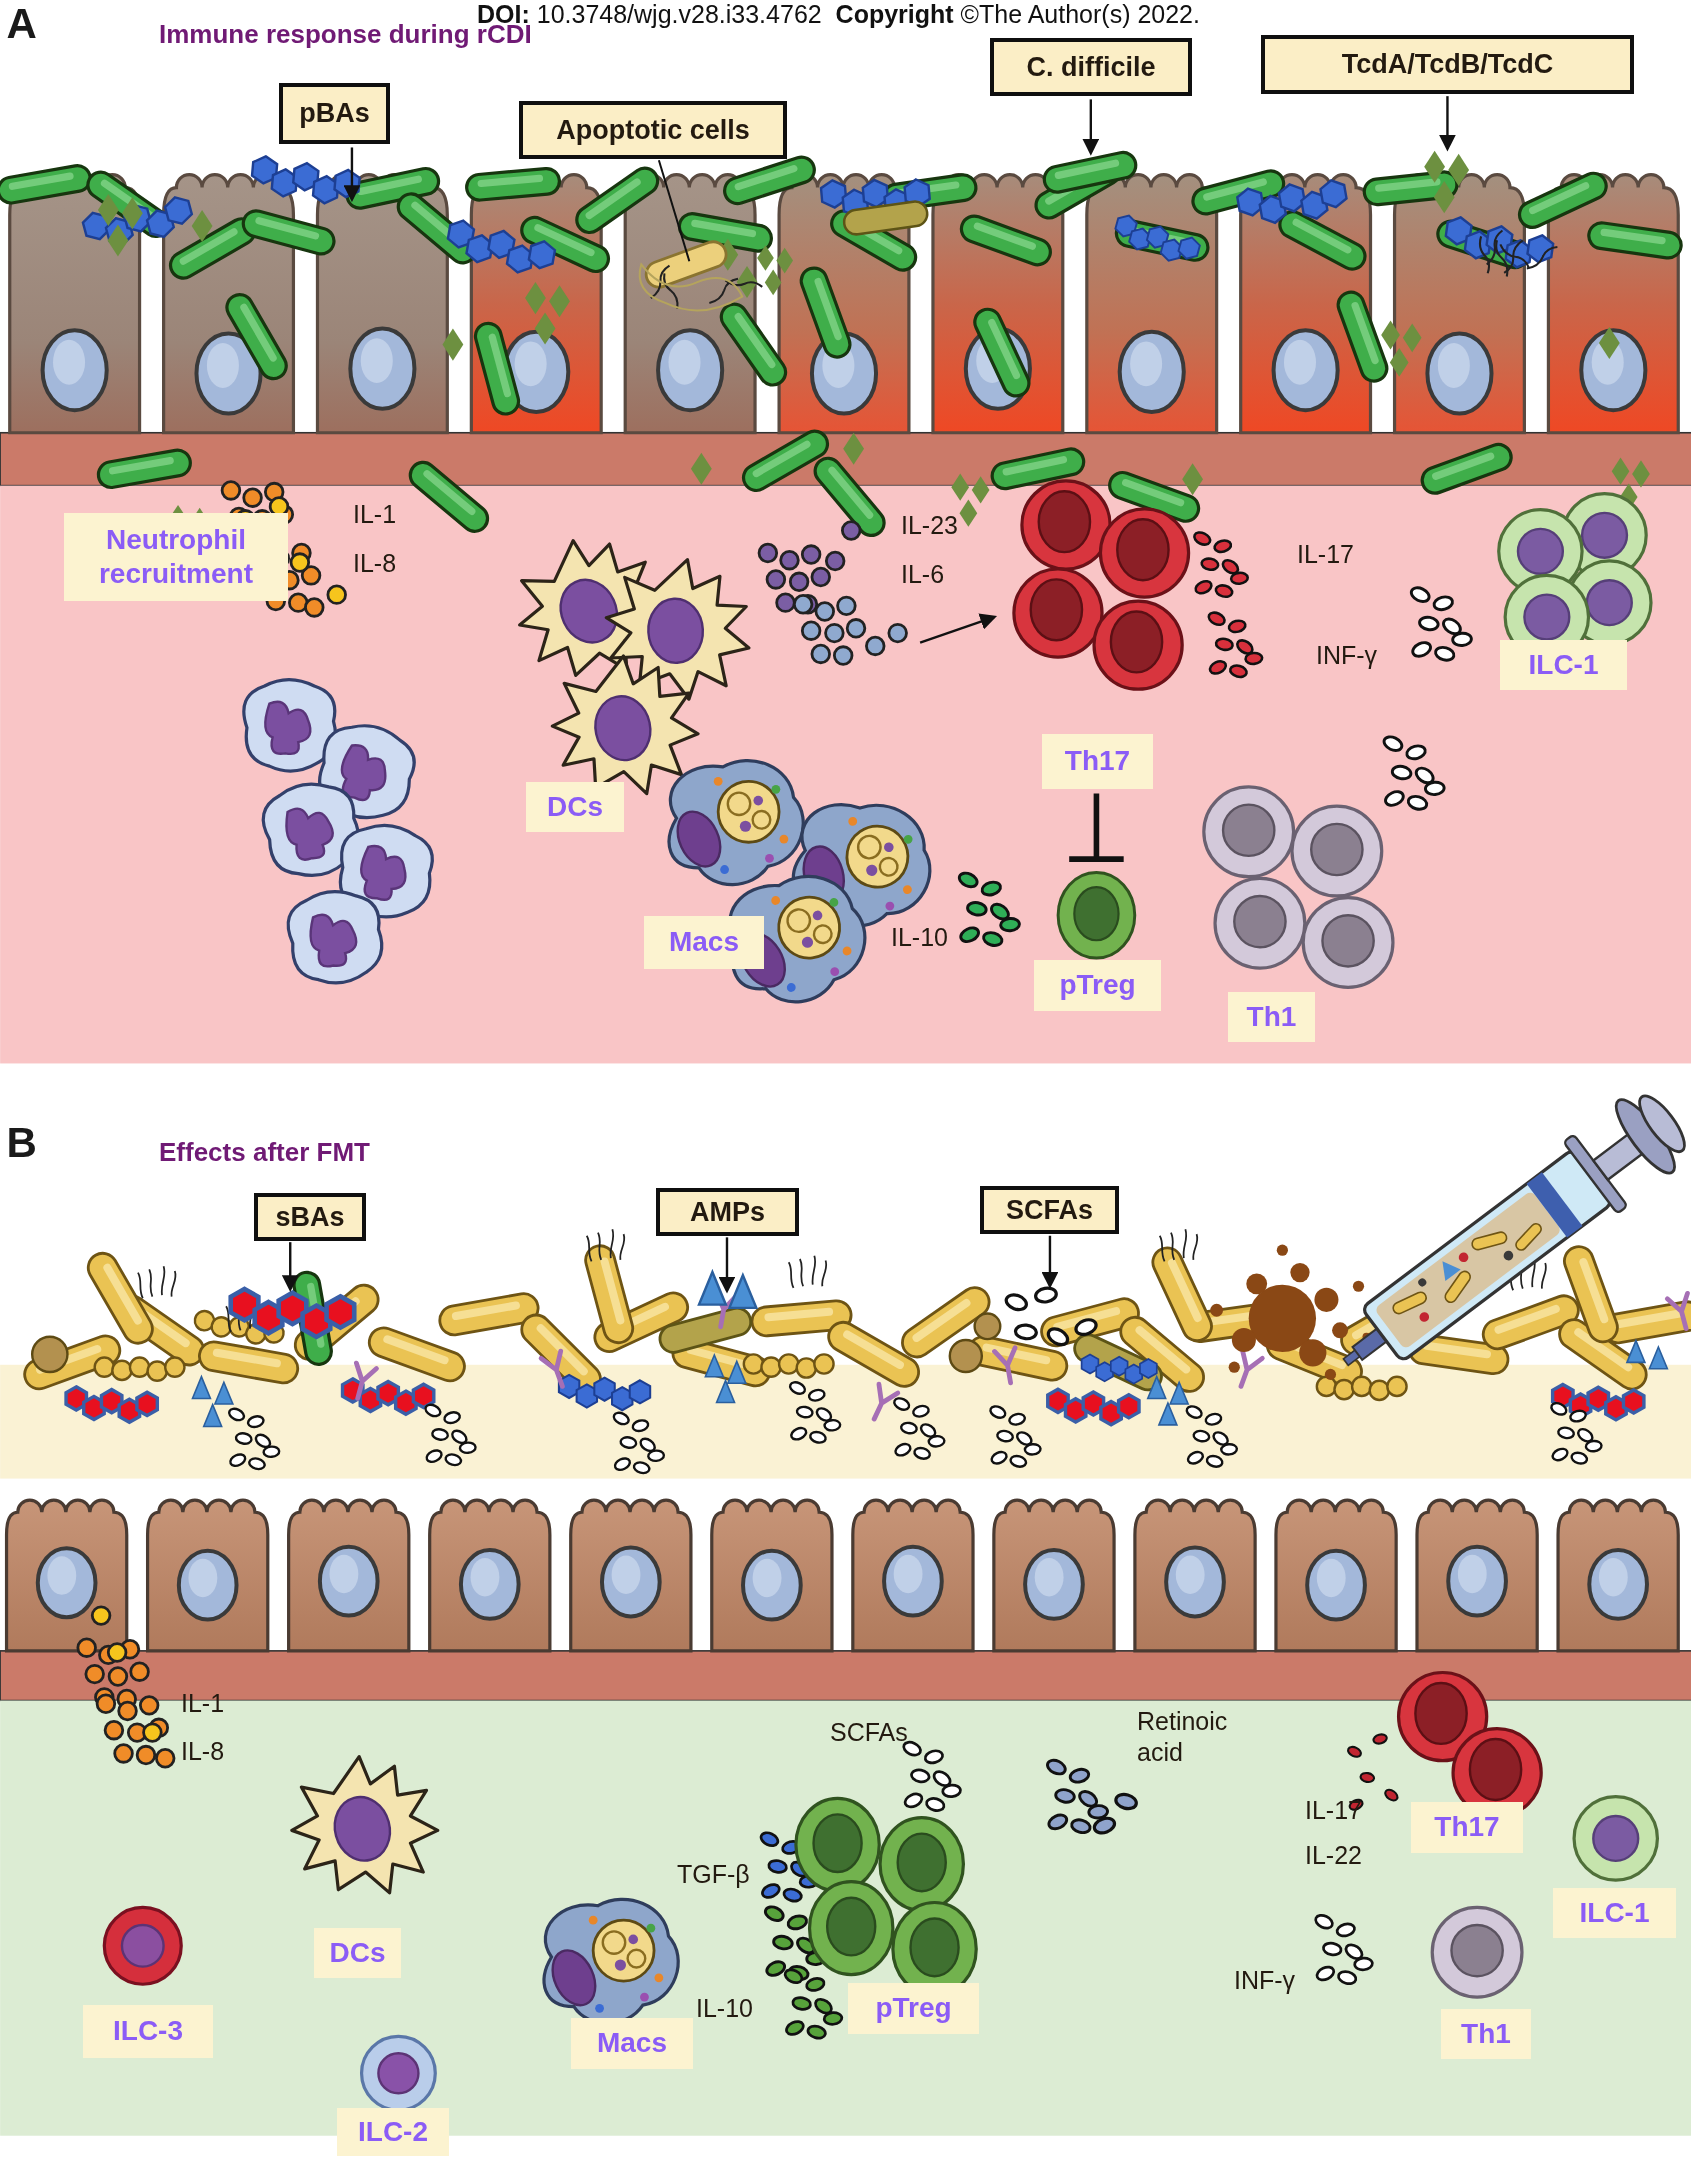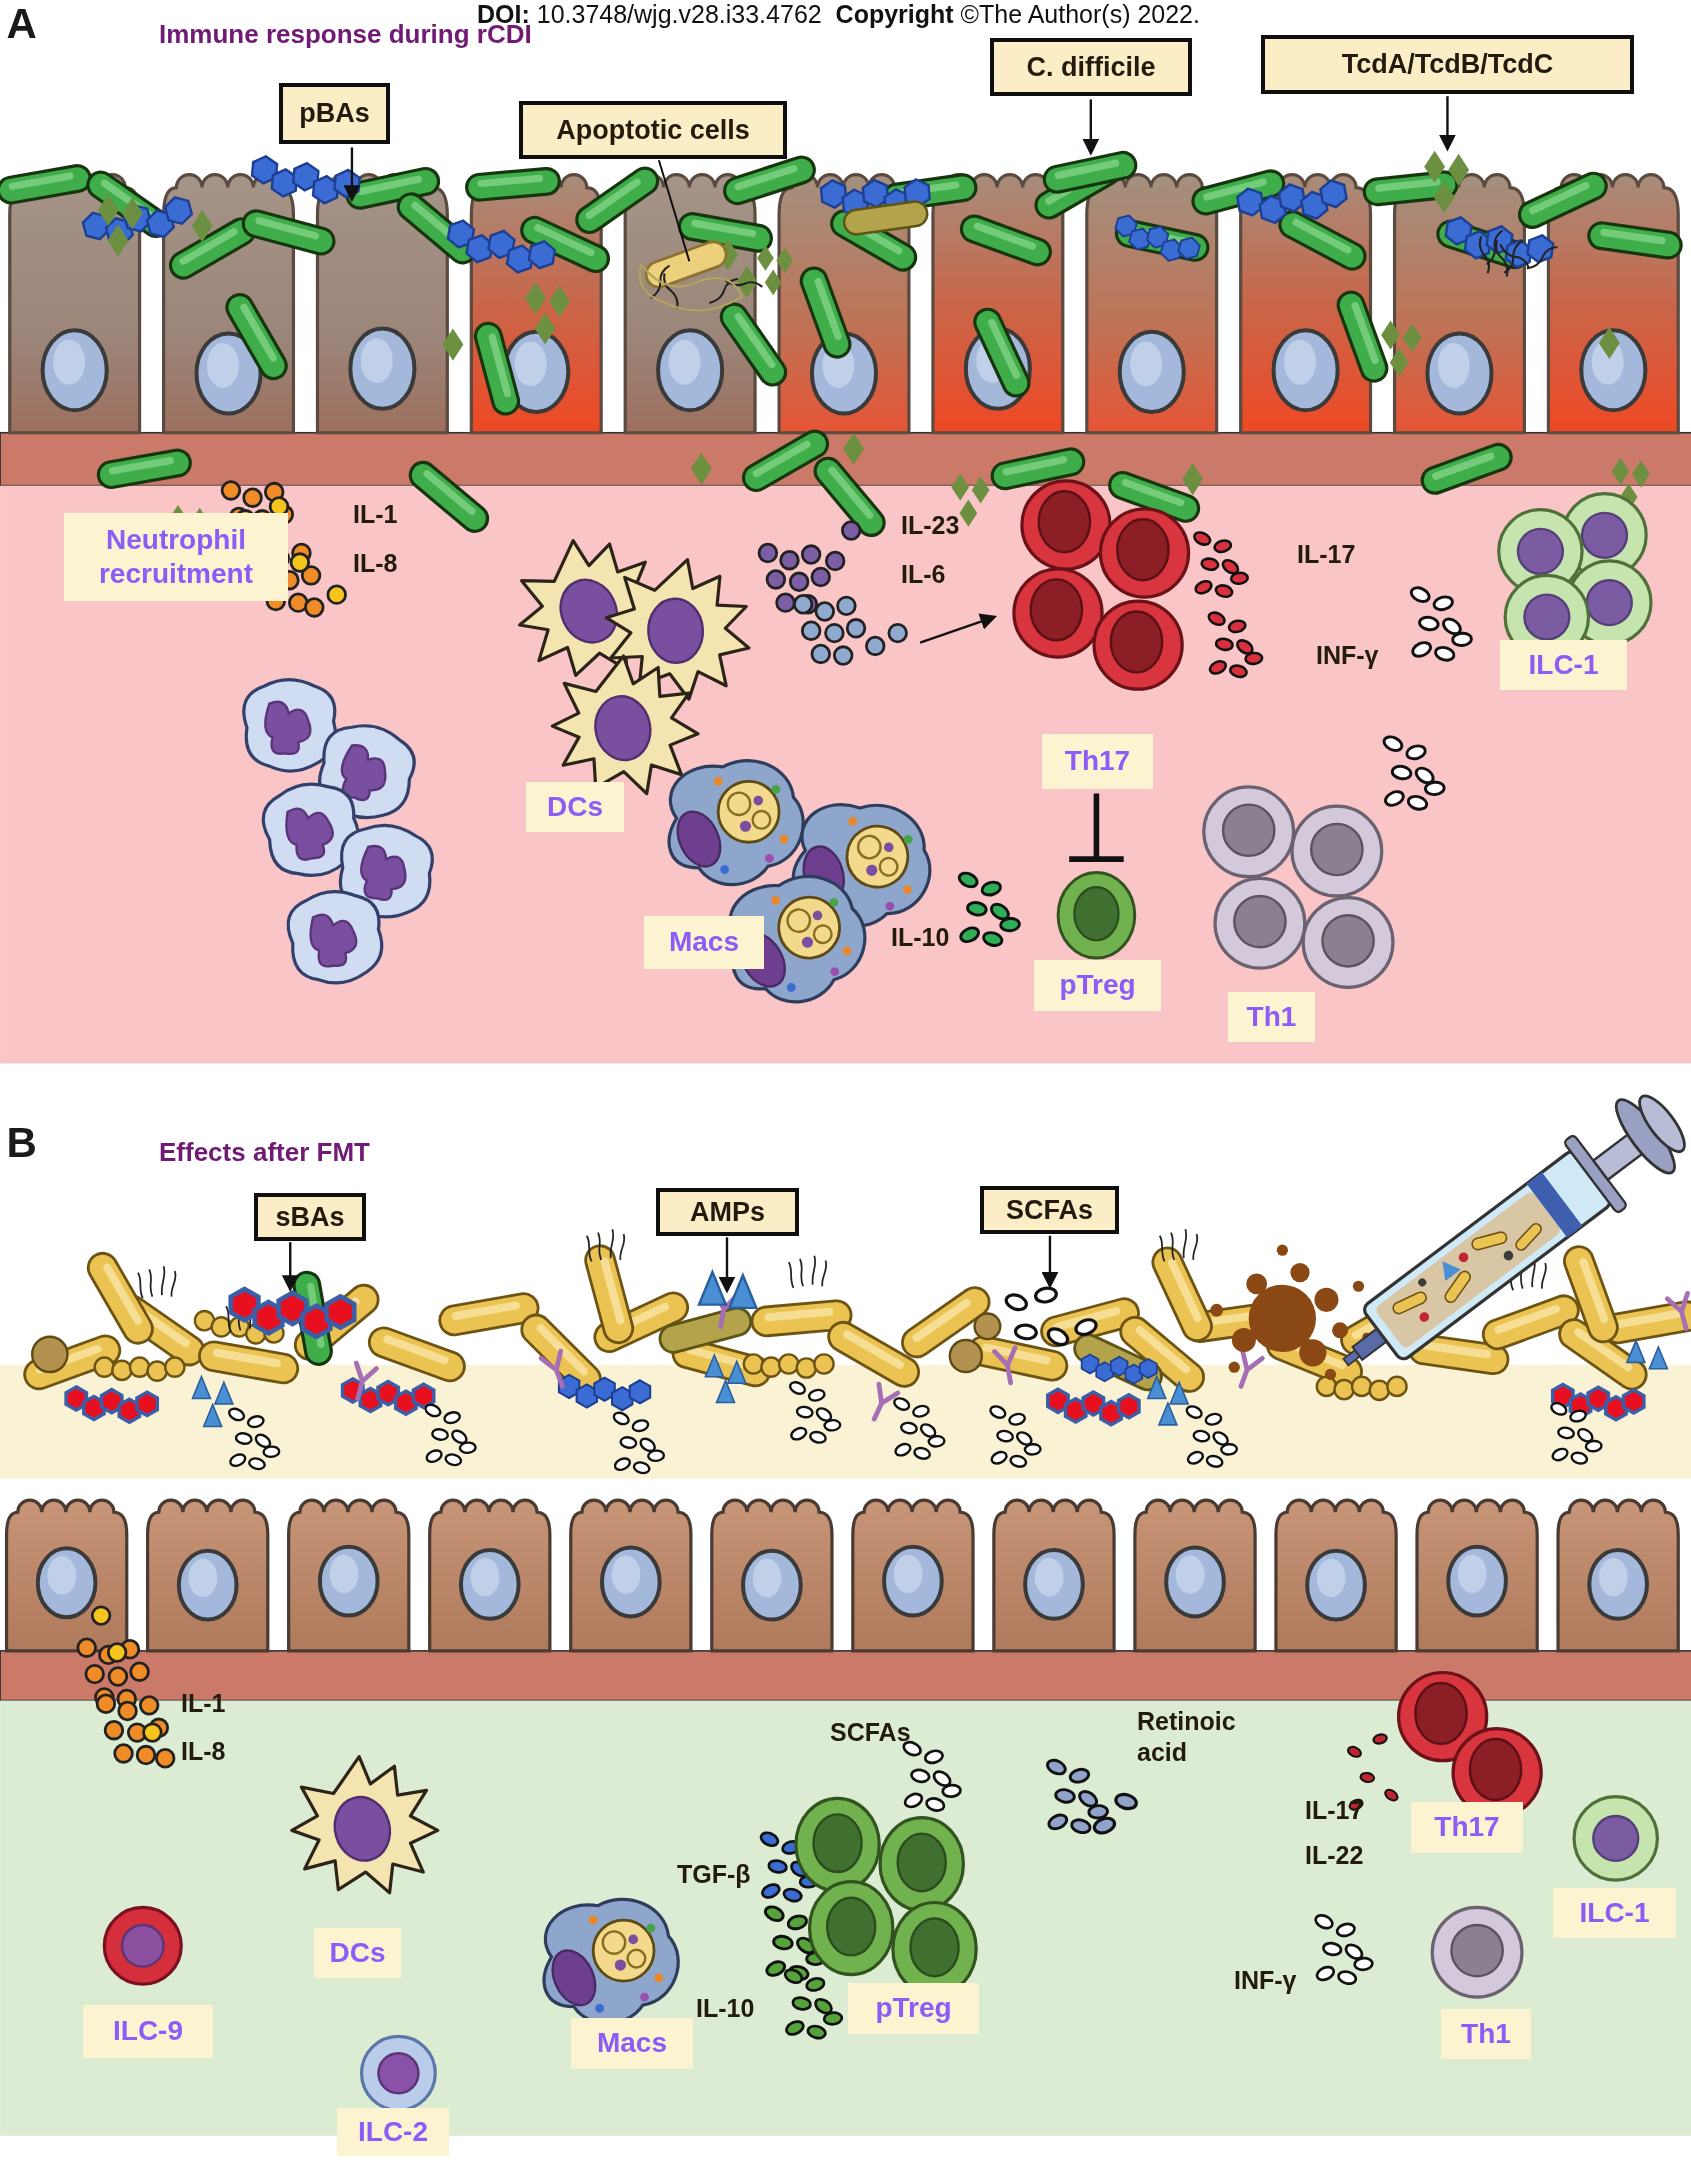--- a/index.html
+++ b/index.html
@@ -5,21 +5,21 @@
   html,body{margin:0;padding:0;background:#fff;}
   #stage{position:relative;width:1692px;height:2183px;background:#ffffff;overflow:hidden;
          font-family:"Liberation Sans","DejaVu Sans",sans-serif;color:#1f1812;}
   .letter{position:absolute;font-weight:bold;font-size:42px;color:#1a1a1a;line-height:1;}
   .title{position:absolute;font-weight:bold;font-size:26px;color:#701a75;white-space:nowrap;}
   .box{position:absolute;background:#fbeec6;border:4px solid #0f0f0f;box-sizing:border-box;
        display:flex;align-items:center;justify-content:center;font-weight:bold;font-size:27px;
        color:#231a10;white-space:nowrap;}
   .soft{position:absolute;background:#fcf3d0;display:flex;align-items:center;justify-content:center;
         font-weight:bold;font-size:28px;color:#8b5cf6;text-align:center;line-height:1.22;}
-  .lbl{position:absolute;font-weight:bold;font-size:25px;color:#231a10;white-space:nowrap;line-height:1.25;}
+  .lbl{position:absolute;font-weight:normal;font-size:25px;color:#231a10;white-space:nowrap;line-height:1.25;}
   .lbl.wrap{white-space:normal;}
   .italic{}
   #figure-svg{position:absolute;left:0;top:0;}
   .footer{position:absolute;left:0;top:2676;width:1677px;text-align:center;font-size:25px;color:#111;
           font-weight:normal;white-space:nowrap;}
   .footer b{font-weight:bold;}
 </style>
 </head>
 <body>
 
@@ -688,21 +688,21 @@
 
 <div class="letter" style="left:6.4px;top:1122px;">B</div>
 <div class="title" style="left:159px;top:1137px;">Effects after FMT</div>
 
 <div class="box" style="left:234px;top:1193px;width:112px;height:48px;margin-left:20px;">sBAs</div>
 <div class="box" style="left:656px;top:1188px;width:143px;height:48px;">AMPs</div>
 <div class="box" style="left:980px;top:1186px;width:139px;height:48px;">SCFAs</div>
 
 <div class="lbl" style="left:181px;top:1688px;">IL-1</div>
 <div class="lbl" style="left:181px;top:1736px;">IL-8</div>
-<div class="soft" style="left:83px;top:2005px;width:130px;height:53px;">ILC-9</div>
+<div class="soft" style="left:83px;top:2005px;width:130px;height:53px;">ILC-3</div>
 <div class="soft" style="left:314px;top:1928px;width:87px;height:50px;">DCs</div>
 <div class="soft" style="left:337px;top:2108px;width:112px;height:48px;">ILC-2</div>
 <div class="soft" style="left:571px;top:2018px;width:122px;height:51px;">Macs</div>
 <div class="lbl" style="left:677px;top:1859px;">TGF-β</div>
 <div class="lbl" style="left:830px;top:1717px;">SCFAs</div>
 <div class="lbl" style="left:696px;top:1993px;">IL-10</div>
 <div class="soft" style="left:848px;top:1983px;width:131px;height:51px;">pTreg</div>
 <div class="lbl wrap" style="left:1137px;top:1706px;width:136px;">Retinoic acid</div>
 <div class="lbl" style="left:1305px;top:1795px;">IL-17</div>
 <div class="lbl" style="left:1305px;top:1840px;">IL-22</div>

